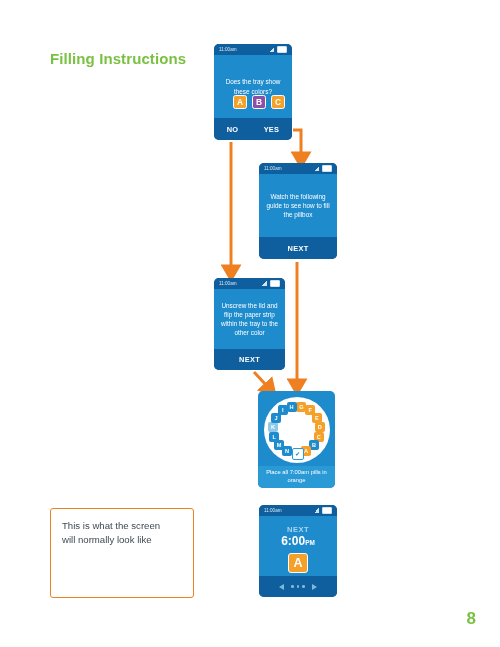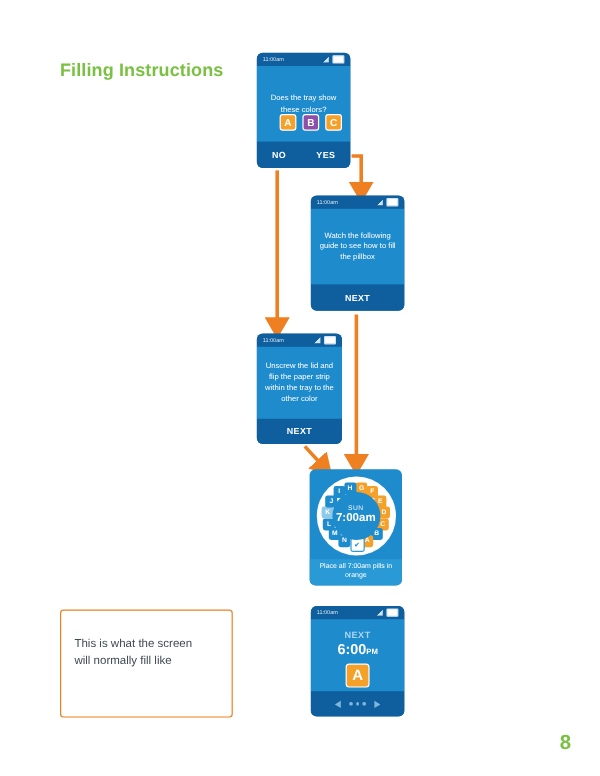--- a/index.html
+++ b/index.html
@@ -21,21 +21,21 @@
 
   
   .callout{
     position:absolute;left:50px;top:508px;width:144px;height:90px;
     border:1.6px solid #ef8022;border-radius:3px;background:#fff;
     box-sizing:border-box;padding:10px 10px 0 11px;
   }
   .callout p{
     margin:0;font-size:9.6px;line-height:1.45;color:#3d4a52;
   }
-  .callout p.gap{margin-top:11px;}
+  .callout p.gap{}
 
   
   #pagenum{
     position:absolute;right:24px;bottom:18px;
     font-size:17px;font-weight:bold;color:#7ac143;
   }
 
   
   .phone{
     position:absolute;background:#0f5f9e;border-radius:5px;
@@ -159,21 +159,21 @@
 <body>
 
 <div class="page">
 
   <div class="heading" id="h-filling">Filling Instructions</div>
 
 
   <div class="callout">
     <p class="gap">
       <span>This is what the screen</span><br>
-      <span>will normally fill like</span>
+      <span>will normally look like</span>
     </p>
   </div>
 
   <div id="pagenum">8</div>
 
   <svg id="arrows" viewBox="0 0 500 647" xmlns="http://www.w3.org/2000/svg">
     <defs>
       <marker id="ah" markerWidth="7" markerHeight="7" refX="1.2" refY="3.5" orient="auto" markerUnits="strokeWidth">
         <path d="M0,0 L0,7 L6,3.5 z" fill="#ef8022"></path>
       </marker>
@@ -236,24 +236,20 @@
       <div class="msg">Unscrew the lid and flip the paper strip within the tray to the other color</div>
     </div>
     <div class="actionbar single">
       <span class="btn">NEXT</span>
     </div>
   </div>
 
   <div class="phone" id="phone4">
     <div id="dialwrap">
       <div id="dial">
-        <div class="inner">
-          <span class="day">SUN</span>
-          <span class="time">7:00am</span>
-        </div>
 
       <div class="segbox" style="left: 37.8859px; top: 10.0135px; background: rgb(245, 160, 40);">G</div>
           <div class="segbox" style="left: 46.813px; top: 13.9881px; background: rgb(245, 160, 40);">F</div>
           <div class="segbox" style="left: 53.3516px; top: 21.25px; background: rgb(245, 160, 40);">E</div>
           <div class="segbox" style="left: 56.3713px; top: 30.5436px; background: rgb(245, 160, 40);">D</div>
           <div class="segbox" style="left: 55.3498px; top: 40.2619px; background: rgb(245, 160, 40);">C</div>
           <div class="segbox" style="left: 50.4639px; top: 48.7246px; background: rgb(30, 139, 205);">B</div>
           <div class="segbox" style="left: 42.5583px; top: 54.4683px; background: rgb(245, 160, 40);">A</div>
           <div class="segbox" style="left: 33px; top: 56.5px; background: rgb(255, 255, 255); color: rgb(42, 154, 214); border: 1px solid rgb(42, 154, 214);">✔</div>
           <div class="segbox" style="left: 23.4417px; top: 54.4683px; background: rgb(30, 139, 205);">N</div>

